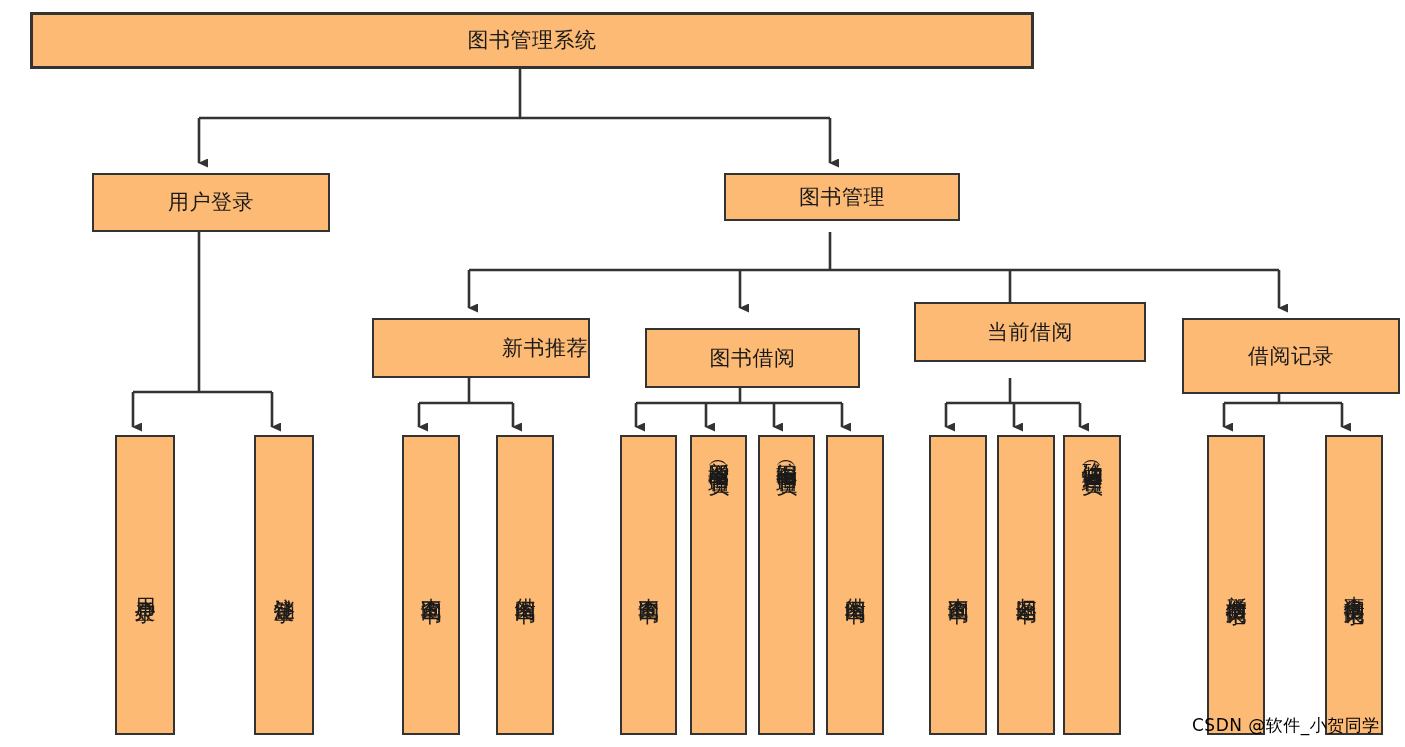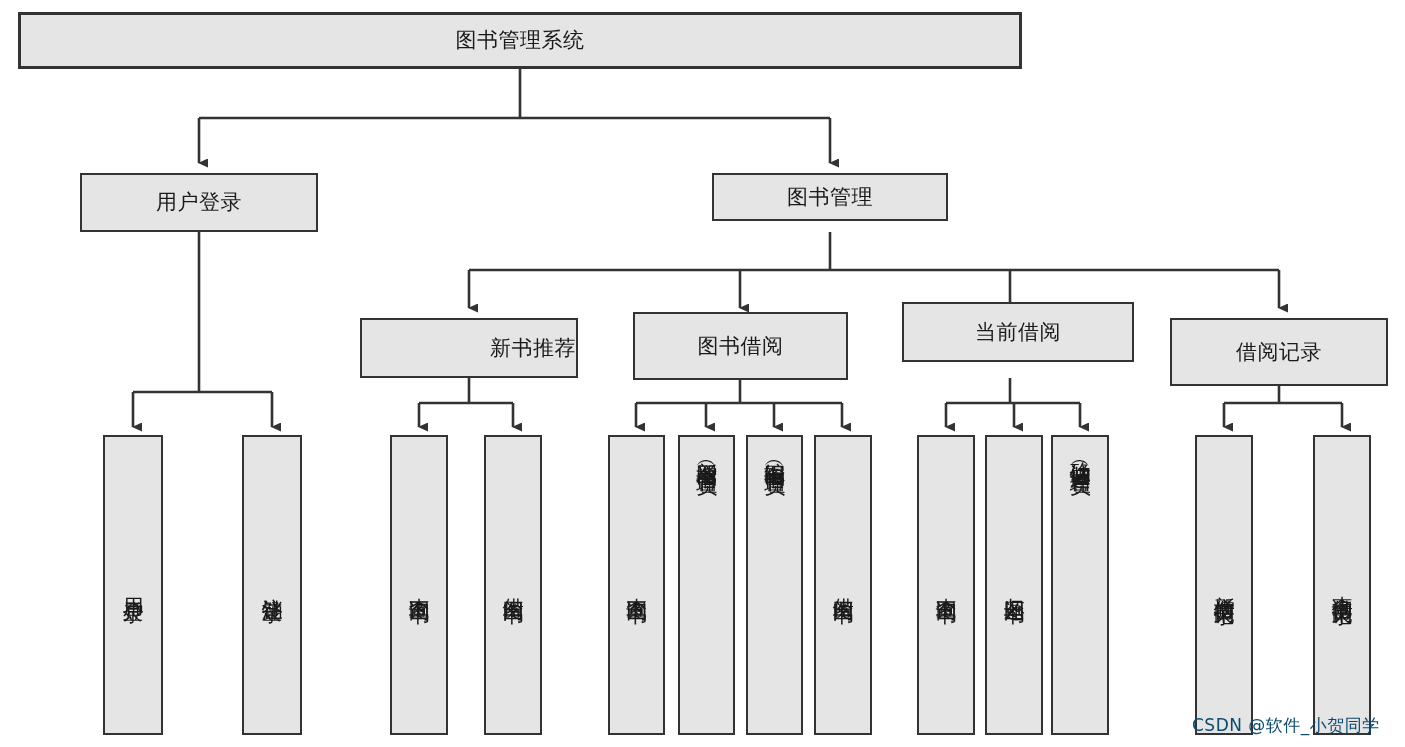--- a/index.html
+++ b/index.html
@@ -21,26 +21,27 @@
     position: absolute;
     left: 0;
     top: 0;
     width: 1405px;
     height: 747px;
     pointer-events: none;
   }
   .node {
     position: absolute;
     box-sizing: border-box;
-    background: #e5e5e5;
+    background: #fdba74;
     border: 2.5px solid #333333;
     display: flex;
     align-items: center;
     justify-content: center;
     overflow: hidden;
+    margin-left: 12px;
   }
   .node.level-0 {
     border-width: 3px;
   }
   .node-label {
     color: #1a1a1a;
     text-align: center;
     line-height: 1.18;
     white-space: pre;
   }
@@ -60,21 +61,21 @@
     line-height: 1.25;
     letter-spacing: 2px;
     white-space: normal;
   }
   .node.vert.centered {
     align-items: center;
     padding-top: 0;
   }
   .watermark {
     position: absolute;
-    color: #0c4a6e;
+    color: #000000;
     font-size: 17px;
     white-space: nowrap;
     letter-spacing: 0.5px;
   }
 </style>
 </head>
 <body>
 
 <div id="canvas">
 
@@ -137,29 +138,29 @@
   </div>
 
   <div class="node horiz" style="left:712px; top:173px; width:236px; height:48px;">
     <span class="node-label">图书管理</span>
   </div>
 
   <div class="node horiz" style="left:360px; top:318px; width:218px; height:60px;justify-content:flex-end;">
     <span class="node-label">新书推荐</span>
   </div>
 
-  <div class="node horiz" style="left:633px; top:312px; width:215px; height:68px;">
+  <div class="node horiz" style="left:633px; top:328px; width:215px; height:60px;">
     <span class="node-label">图书借阅</span>
   </div>
 
   <div class="node horiz" style="left:902px; top:302px; width:232px; height:60px;">
     <span class="node-label">当前借阅</span>
   </div>
 
-  <div class="node horiz" style="left:1170px; top:318px; width:218px; height:68px;">
+  <div class="node horiz" style="left:1170px; top:318px; width:218px; height:76px;">
     <span class="node-label">借阅记录</span>
   </div>
 
   <div class="node vert centered" style="left:103px; top:435px; width:60px; height:300px;">
     <span class="node-label">用户登录</span>
   </div>
 
   <div class="node vert centered" style="left:242px; top:435px; width:60px; height:300px;">
     <span class="node-label">注销登录</span>
   </div>

